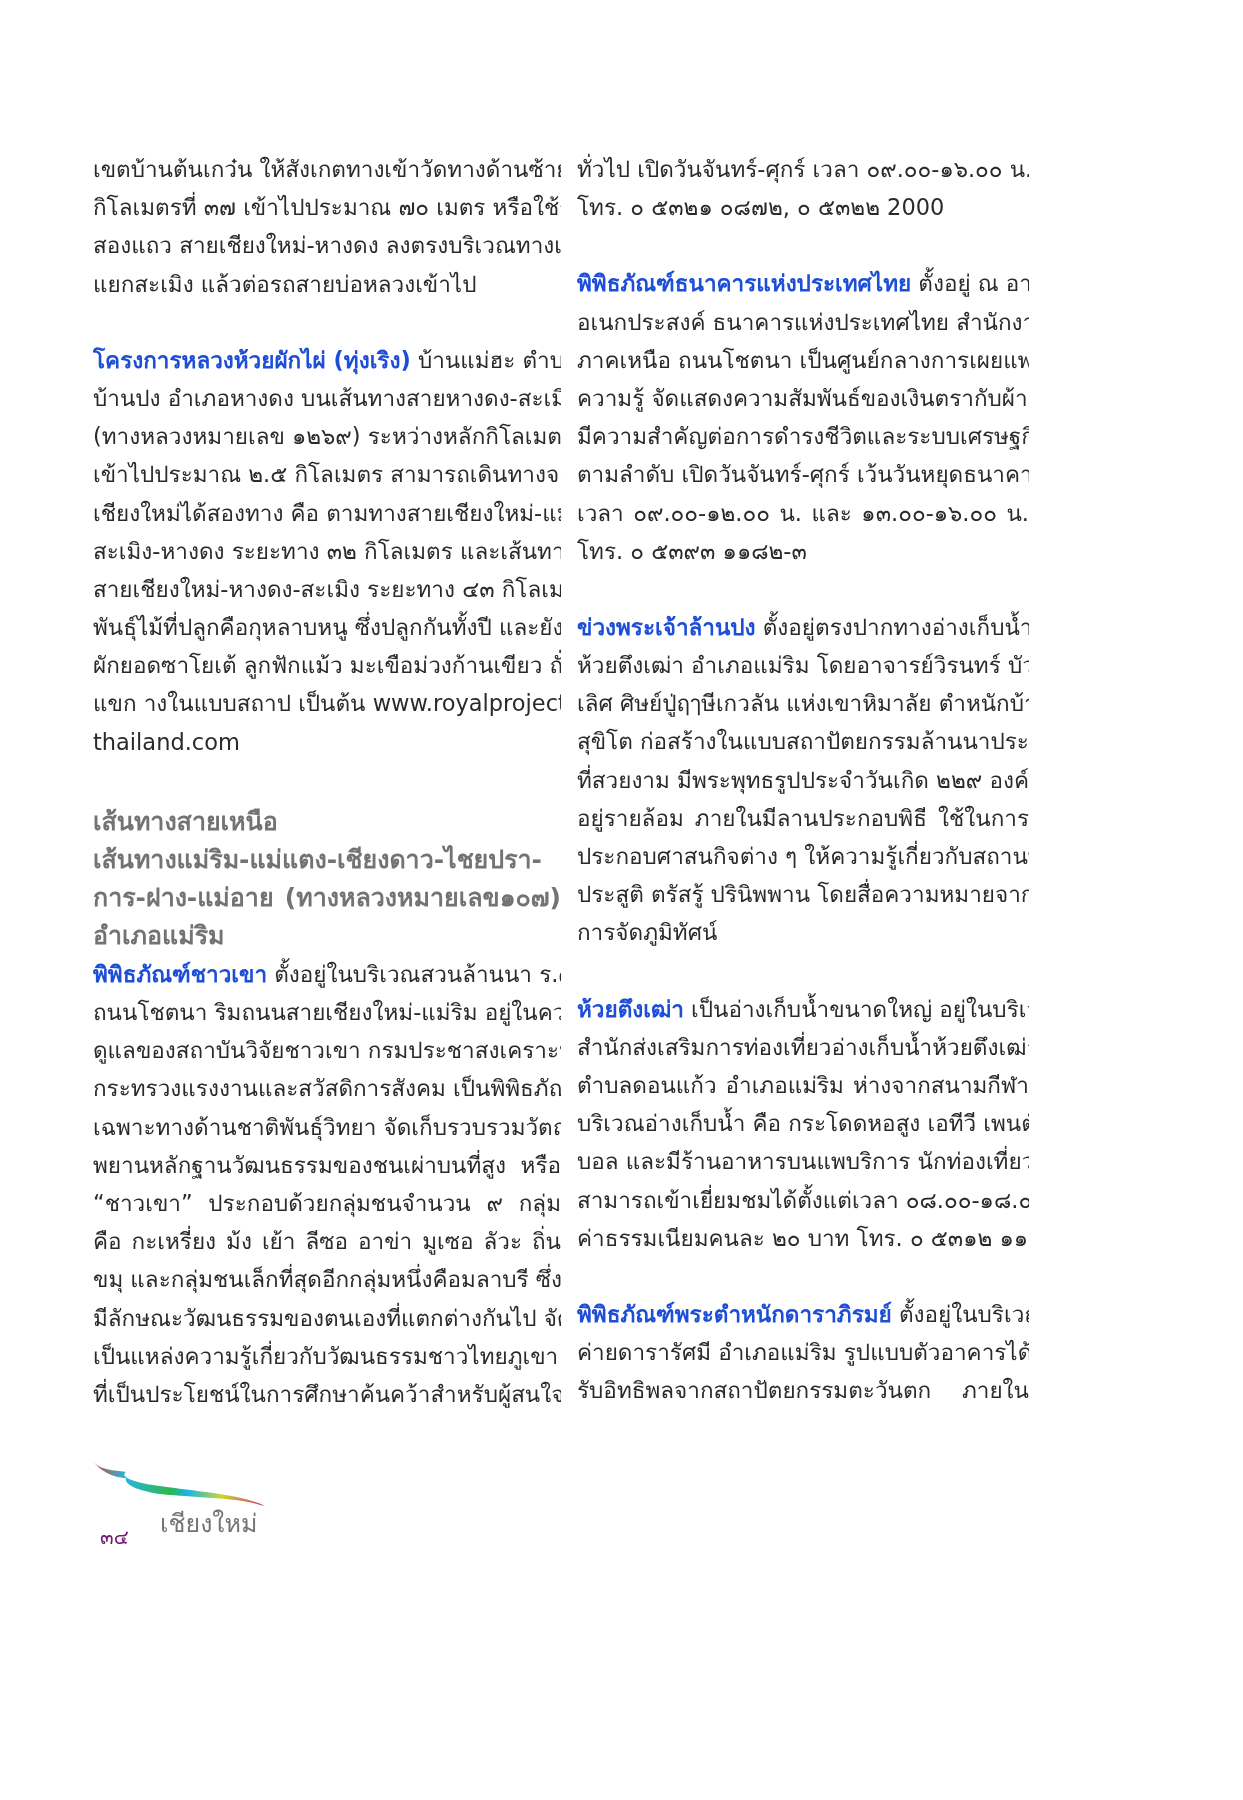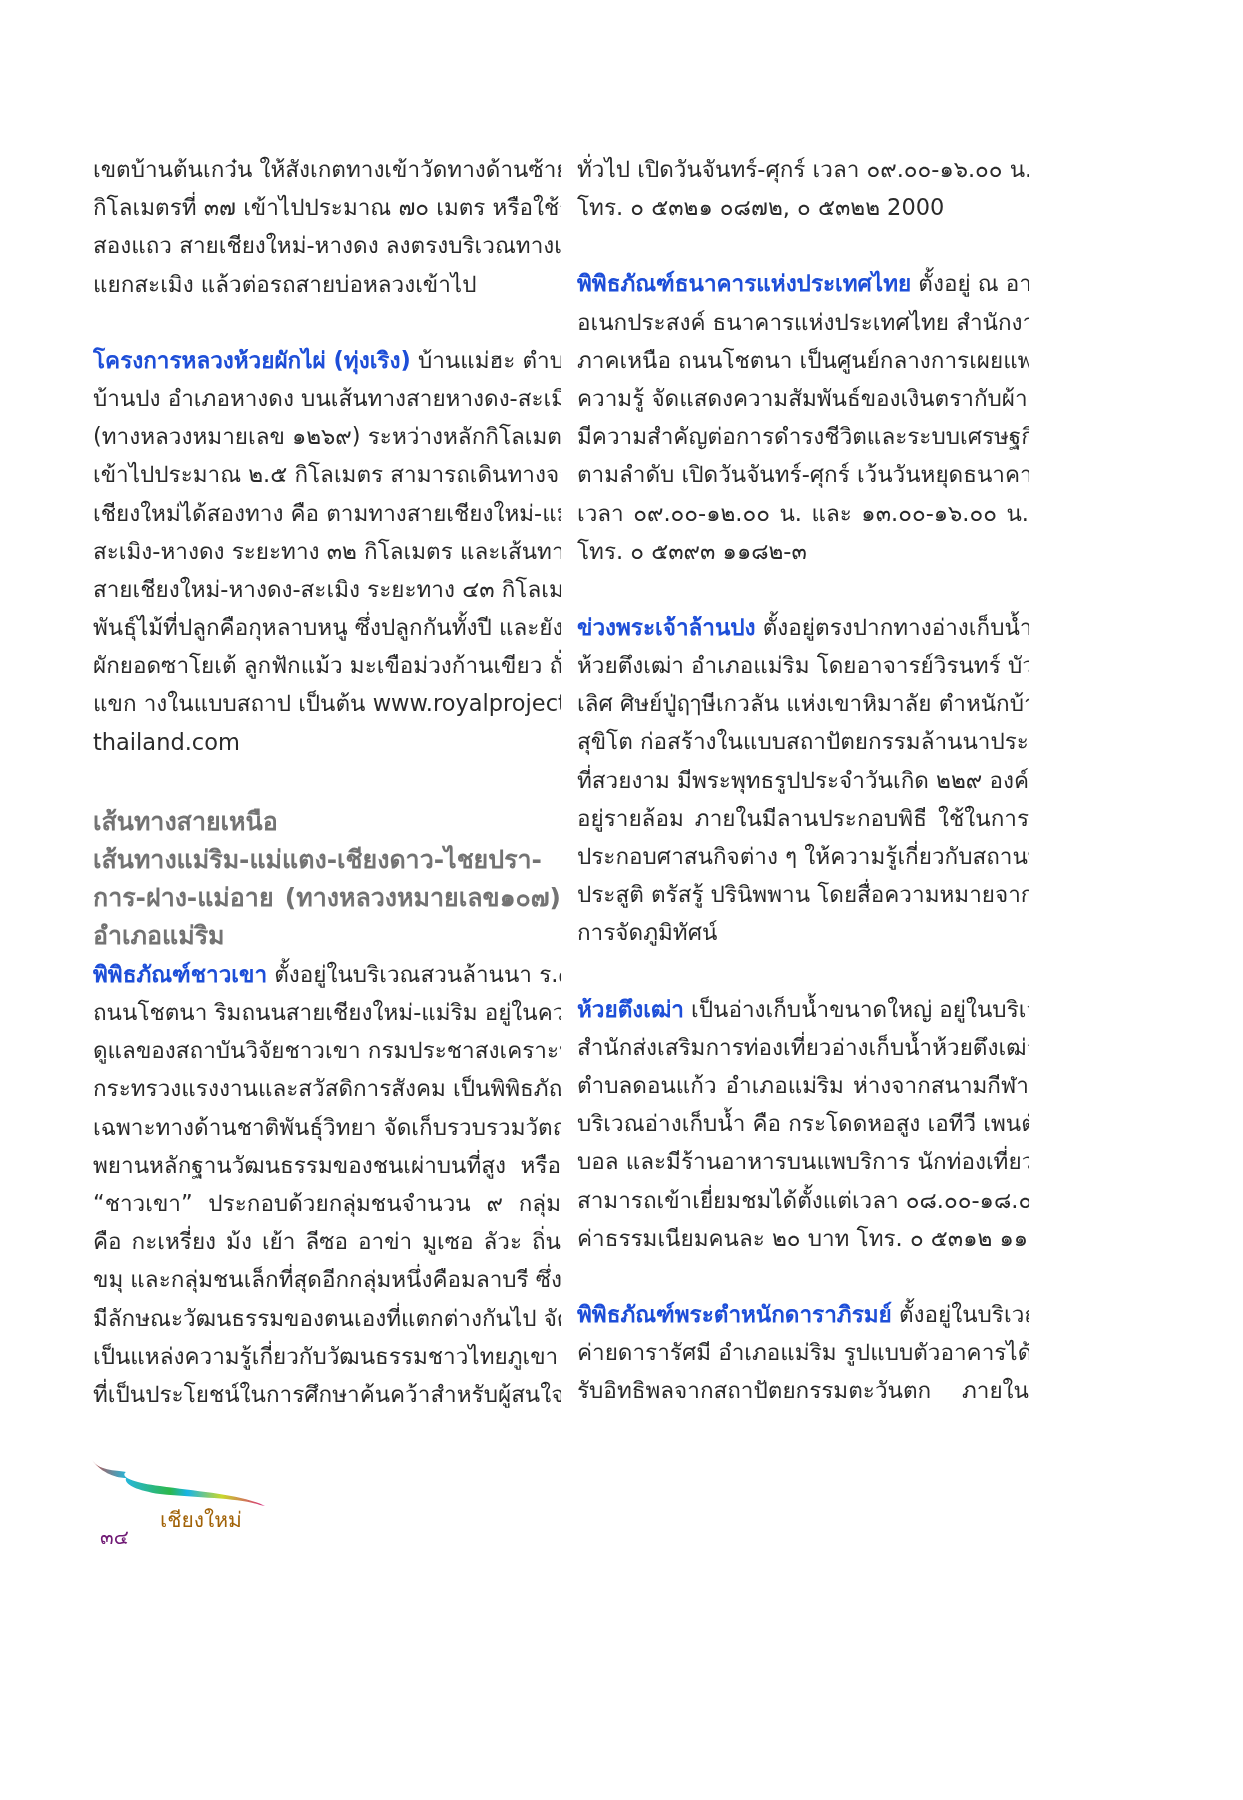--- a/index.html
+++ b/index.html
@@ -11,21 +11,21 @@
   .line { font-size:22.5px; line-height:38.2px; height:38.2px; white-space:nowrap;
           text-align:justify; text-align-last:justify; overflow:hidden; }
   .line.last { text-align-last:left; }
   .hl { color:#1d4ed8; font-weight:bold; }
   .gap { height:38px; }
   .heading { color:#737373; font-weight:bold; font-size:25px; line-height:38px; height:38px;
              white-space:nowrap; text-align:justify; text-align-last:justify; }
   .heading.last { text-align-last:left; }
   .footer { position:absolute; left:90px; top:1450px; width:240px; height:100px; }
   .page-number { position:absolute; left:10px; top:55px; font-size:20px; color:#701a75;margin-top:16px; }
-  .running-title { position:absolute; left:70px; top:53px; font-size:21px; color:#a16207; }
+  .running-title { position:absolute; left:70px; top:53px; font-size:25px; color:#737373; }
   .swoosh { position:absolute; left:0; top:0; }
 </style>
 </head>
 <body>
 
 <div class="col col-left">
   <div class="line">เขตบ้านต้นเกว๋น ให้สังเกตทางเข้าวัดทางด้านซ้ายมือ</div>
   <div class="line">กิโลเมตรที่ ๓๗ เข้าไปประมาณ ๗๐ เมตร หรือใช้รถ</div>
   <div class="line">สองแถว สายเชียงใหม่-หางดง ลงตรงบริเวณทางเข้า</div>
   <div class="line last">แยกสะเมิง แล้วต่อรถสายบ่อหลวงเข้าไป</div>

